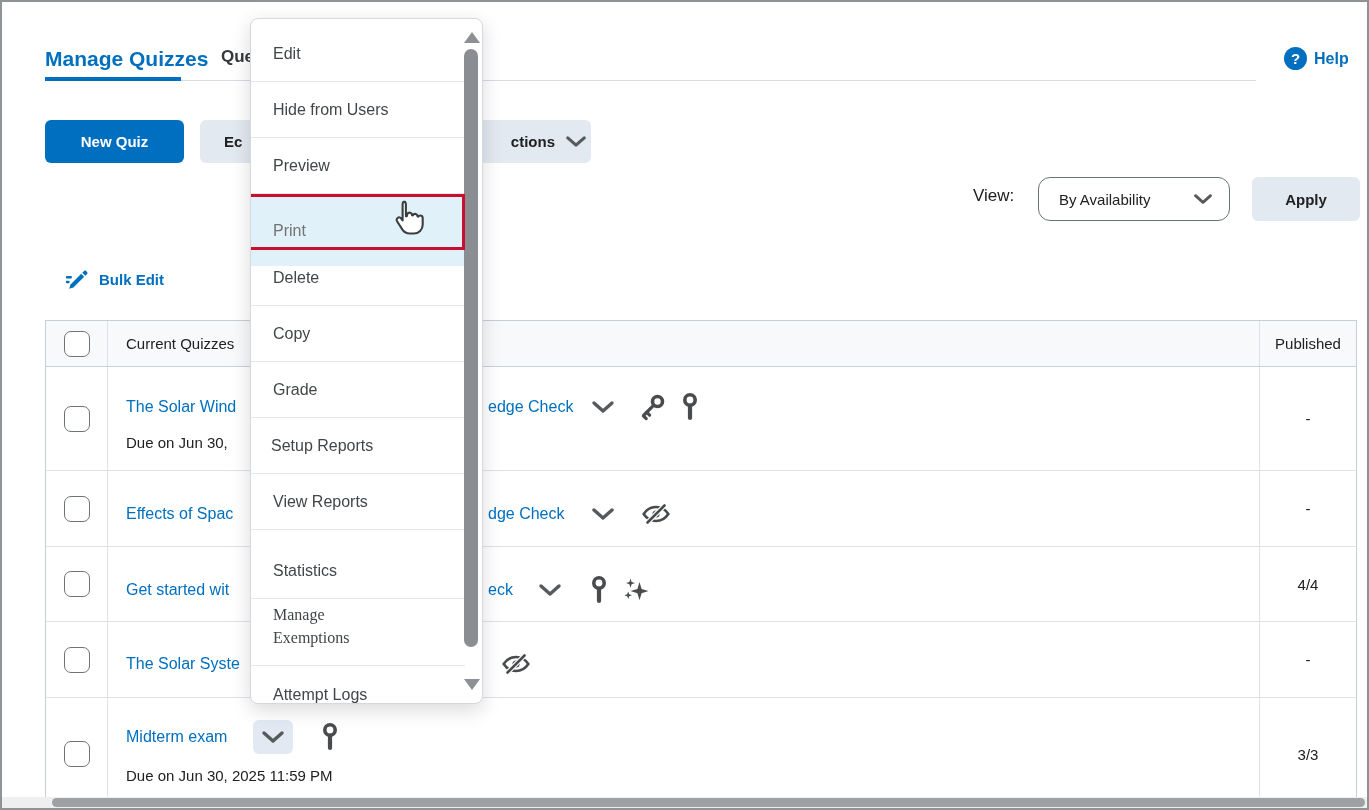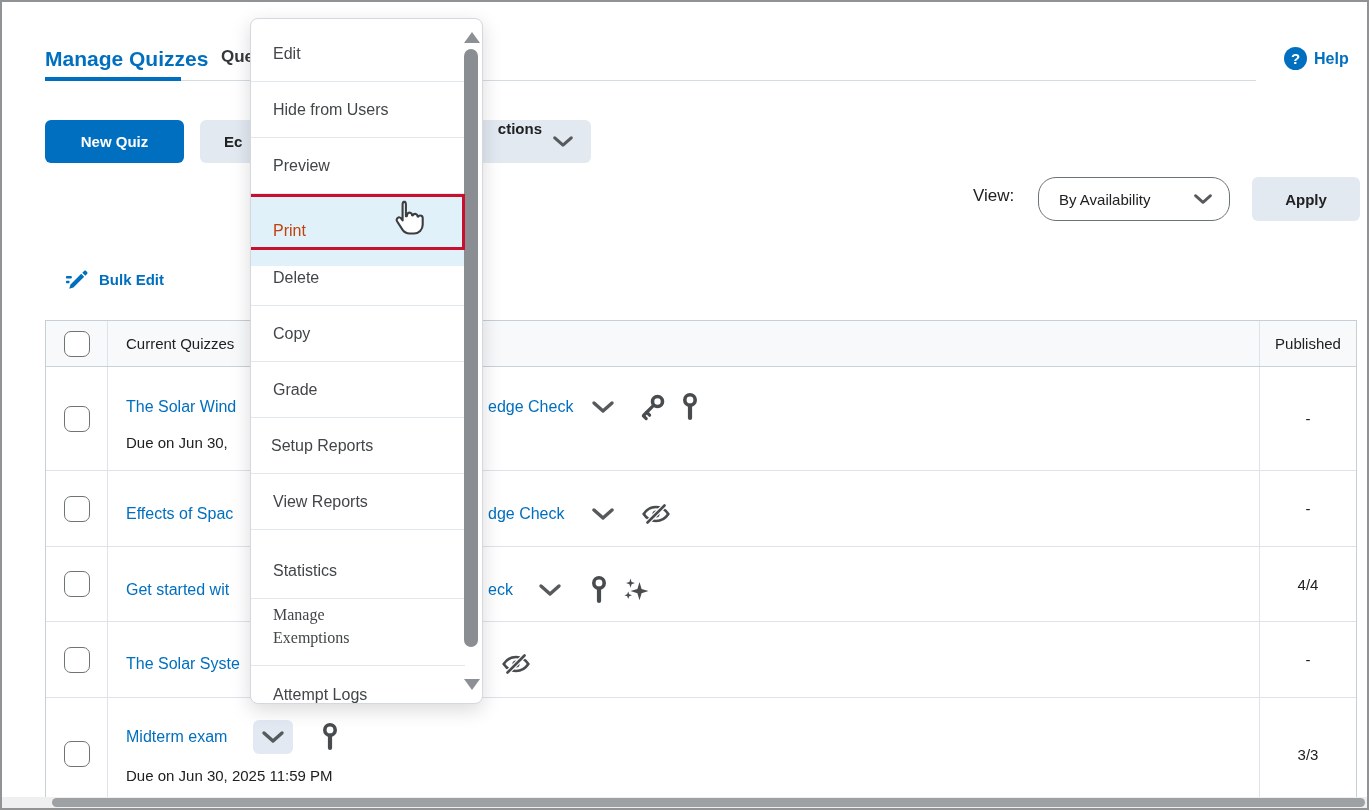--- a/index.html
+++ b/index.html
@@ -18,27 +18,27 @@
   .help { position:absolute; left:1284px; top:47px; display:flex; align-items:center; gap:7px; }
   .help-circle { width:23px; height:23px; border-radius:50%; background:#006fbf; color:#fff;
     font-size:15px; font-weight:bold; display:flex; align-items:center; justify-content:center; }
   .help-label { font-size:16px; font-weight:bold; color:#006fbf; }
 
   
   .btn-primary { position:absolute; left:45px; top:120px; width:139px; height:43px; background:#006fbf;
     border-radius:6px; color:#fff; font-size:15px; font-weight:bold; display:flex; align-items:center; justify-content:center; z-index:1; }
   .btn-gray { background:#e3e9f1; border-radius:6px; color:#202122; font-size:15px; font-weight:bold; }
   .btn-editcat { position:absolute; left:200px; top:120px; width:120px; height:43px; display:flex; align-items:center; padding-left:24px; z-index:1; }
-  .btn-actions { position:absolute; left:455px; top:120px; width:136px; height:43px; display:flex; 
-    justify-content:flex-end; padding-right:17px; gap:10px; z-index:1; }
+  .btn-actions { position:absolute; left:455px; top:120px; width:136px; height:43px; display:flex; align-items:center;
+    justify-content:flex-end; padding-right:4px; gap:10px; z-index:1; }
 
   
   .view-label { position:absolute; left:973px; top:186px; font-size:17px; }
   .dropdown { position:absolute; left:1038px; top:177px; width:192px; height:44px; background:#fff;
-    border:1px solid #6b7376; border-radius:18px; display:flex; align-items:center; padding:0 16px 0 20px; }
+    border:1px solid #6b7376; border-radius:12px; display:flex; align-items:center; padding:0 16px 0 20px; }
   .dropdown .val { font-size:15px; flex:1; }
   .btn-apply { position:absolute; left:1252px; top:177px; width:108px; height:44px; display:flex; align-items:center; justify-content:center; }
 
   
   .bulk-edit { position:absolute; left:64px; top:267px; display:flex; align-items:center; gap:10px; }
   .bulk-edit .lbl { font-size:15px; font-weight:bold; color:#006fbf; }
 
   
   .table { position:absolute; left:45px; top:320px; width:1312px; height:478px; border:1px solid #c6ced6; overflow:hidden; z-index:1; }
   .thead { display:flex; height:46px; background:#f8f9fb; border-bottom:1px solid #c9d1d9; }
@@ -57,21 +57,21 @@
   .row5-line { position:absolute; left:18px; top:22px; display:flex; align-items:center; gap:26px; }
   .chev-btn { width:40px; height:34px; background:#e2e9f3; border-radius:6px; display:flex; align-items:center; justify-content:center; }
   .icn { display:inline-flex; align-items:center; justify-content:center; }
 
   
   .menu { position:absolute; left:250px; top:18px; width:233px; height:686px; background:#fff;
     border:1px solid #d3d9de; border-radius:8px; box-shadow:0 6px 20px rgba(0,0,0,.15); z-index:10; overflow:hidden; }
   .menu-item { position:absolute; left:0; width:214px; display:flex; align-items:center; padding-left:22px;
     font-size:16px; color:#424648; border-bottom:1px solid #e3e8ec; white-space:pre-line; line-height:23px; }
   .mi0 { top:0; height:63px; padding-top:7px; } .mi1 { top:63px; height:56px; } .mi2 { top:119px; height:56px; }
-  .mi3 { top:175px; height:72px; background:#e1f1fa; color:#c2410c; border-bottom:none; }
+  .mi3 { top:175px; height:72px; background:#e1f1fa; color:#737373; border-bottom:none; }
   .mi4 { top:231px; height:56px; } .mi5 { top:287px; height:56px; } .mi6 { top:343px; height:56px; }
   .mi7 { top:399px; height:56px;padding-left:20px; } .mi8 { top:455px; height:56px; } .mi9 { top:524px; height:56px; }
   .mi10 { top:567px; height:80px;font-family:Liberation Serif, serif; } .mi11 { top:647px; height:56px; border-bottom:none; }
   .red-box { position:absolute; left:-3px; top:175px; width:217px; height:56px; border:3px solid #c8102e; z-index:5; }
   .menu-scroll { position:absolute; top:0; right:3px; width:16px; height:100%; }
   .arr-up { position:absolute; top:13px; left:1px; width:0; height:0;
     border-left:8px solid transparent; border-right:8px solid transparent; border-bottom:11px solid #8c9094; }
   .arr-down { position:absolute; top:660px; left:1px; width:0; height:0;
     border-left:8px solid transparent; border-right:8px solid transparent; border-top:11px solid #8c9094; }
   .thumb { position:absolute; top:30px; left:1px; width:14px; height:598px; background:#8a8e92; border-radius:7px; }

